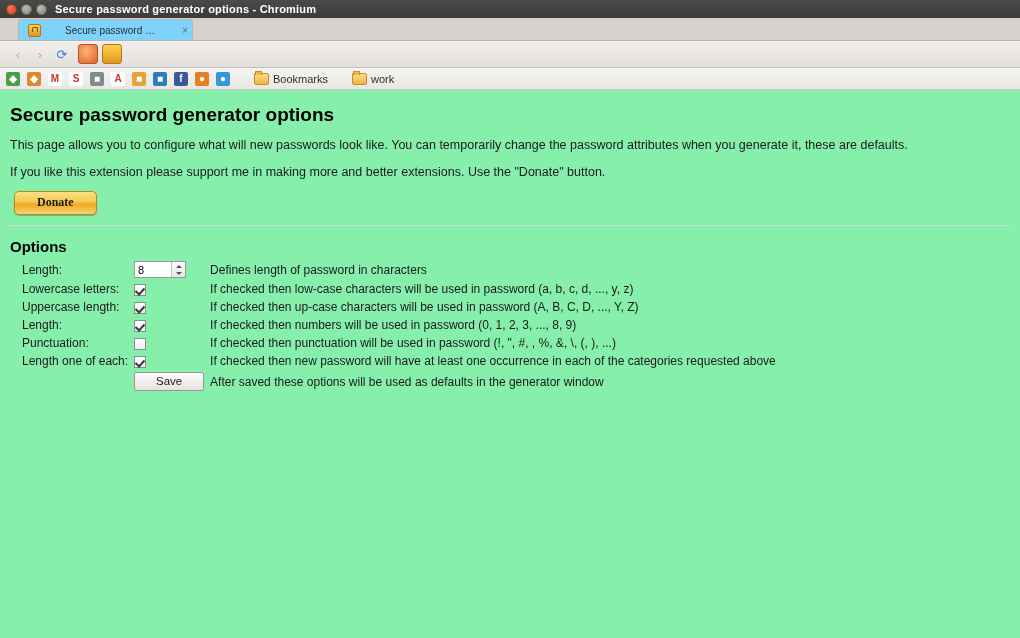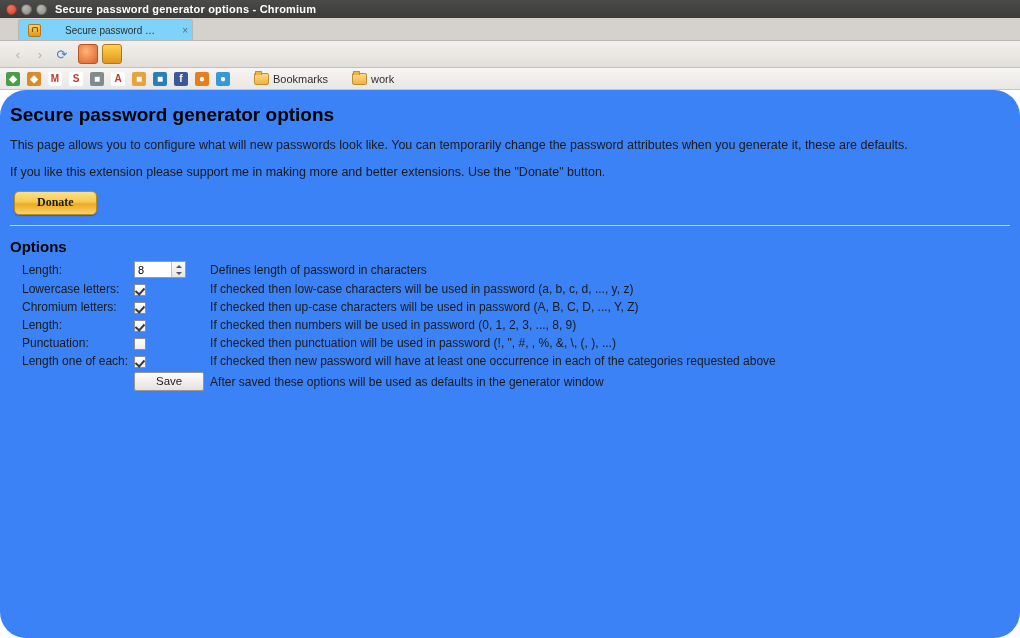--- a/index.html
+++ b/index.html
@@ -252,24 +252,23 @@
     width: 5px; height: 3px;
     background: #f0b441;
     border: 1px solid #c08f28;
     border-bottom: none;
     border-radius: 1px 1px 0 0;
   }
   
   .content {
     padding: 8px 10px 0 10px;
     box-sizing: border-box;
-    background: #3b82f6;
+    background: #86efac;
     height: calc(638px - 18px - 23px - 27px - 22px);
     overflow: hidden;
-    border-radius: 26px;
   }
   h1.page-title {
     font-size: 19px;
     font-weight: bold;
     color: #000;
     margin: 6px 0 12px 0;
     font-family: "Liberation Sans", sans-serif;
   }
   p.intro {
     font-size: 12.5px;
@@ -481,21 +480,21 @@
 
         <tr>
           <td class="label-cell">Lowercase letters:</td>
           <td class="control-cell">
             <span class="cb checked"></span>
           </td>
           <td class="desc-cell">If checked then low-case characters will be used in password (a, b, c, d, ..., y, z)</td>
         </tr>
 
         <tr>
-          <td class="label-cell">Chromium letters:</td>
+          <td class="label-cell">Uppercase length:</td>
           <td class="control-cell">
             <span class="cb checked"></span>
           </td>
           <td class="desc-cell">If checked then up-case characters will be used in password (A, B, C, D, ..., Y, Z)</td>
         </tr>
 
         <tr>
           <td class="label-cell">Length:</td>
           <td class="control-cell">
             <span class="cb checked"></span>

